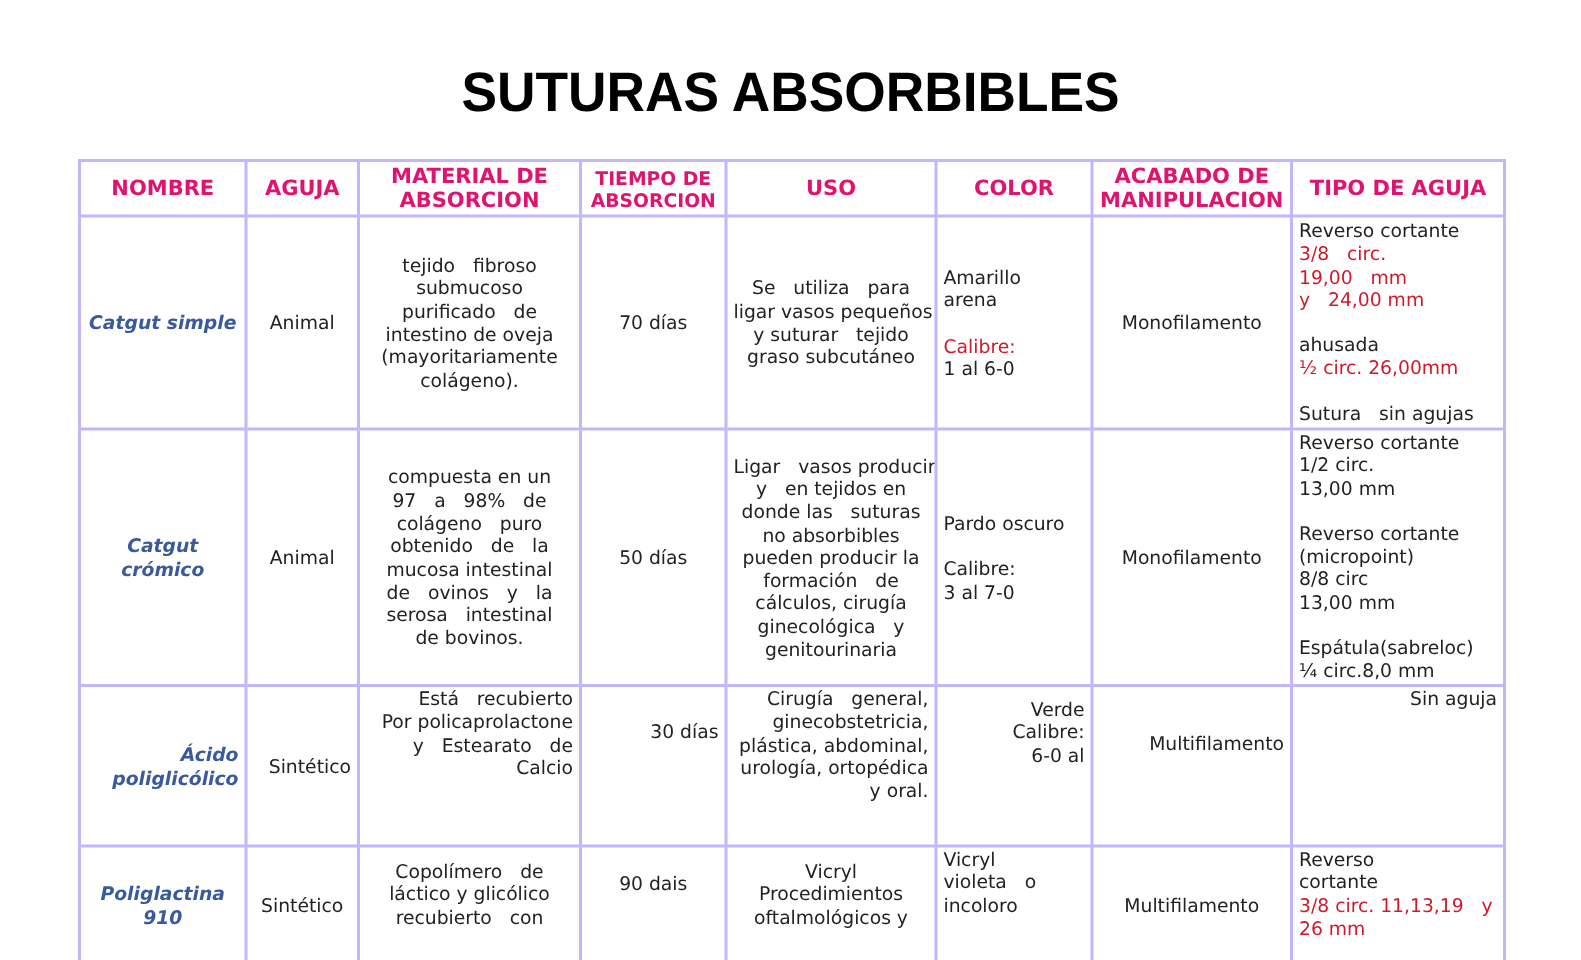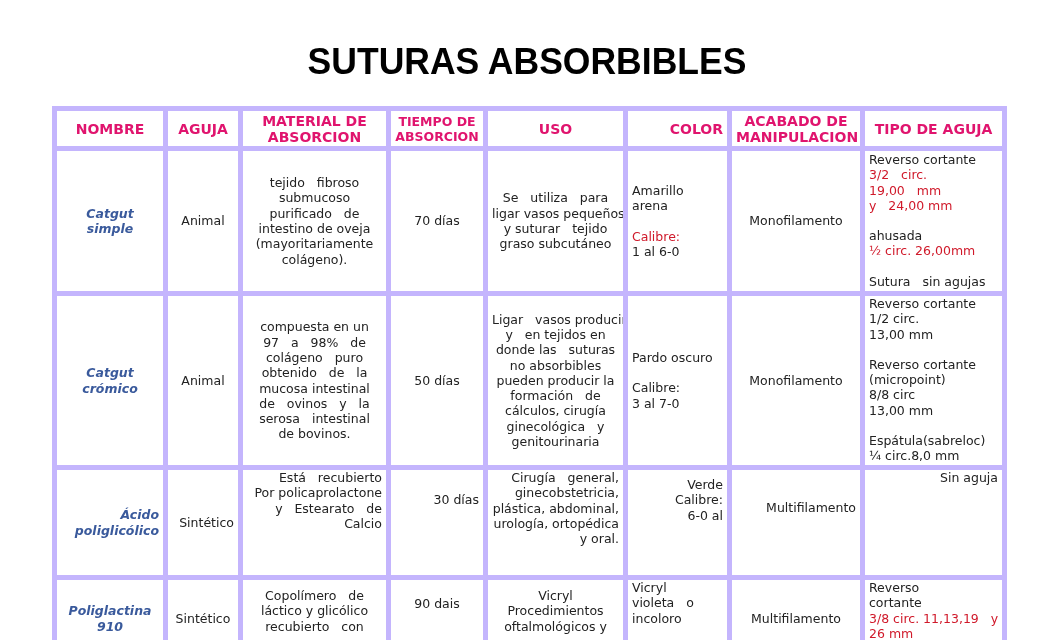--- a/index.html
+++ b/index.html
@@ -3,21 +3,21 @@
 <meta charset="utf-8">
 <style>
   html, body { margin: 0; padding: 0; background: #ffffff; }
   body { width: 1054px; height: 640px; position: relative; overflow: hidden;
          font-family: "DejaVu Sans", "Liberation Sans", sans-serif; color: #222; }
   .title { position: absolute; left: 0; top: 38px; width: 1054px; text-align: center;
            font-family: "Liberation Sans", sans-serif; font-weight: bold; font-size: 37px;
            letter-spacing: 0px; color: #000; line-height: 48px; transform: scaleX(0.96); }
   table { position: absolute; left: 52px; top: 106px; border-collapse: collapse;
           table-layout: fixed; width: 950px; }
-  td, th { border: 5px solid #c4b5fd; padding: 0 4px; font-size: 12.5px; line-height: 15.3px;
+  td, th { border: 2px solid #c4b5fd; padding: 0 4px; font-size: 12.5px; line-height: 15.3px;
            vertical-align: middle; overflow: hidden; }
   th { color: #e0146e; font-weight: bold; font-size: 14px; line-height: 16px; text-align: center;
        height: 35px; }
   th.small { font-size: 12.5px; line-height: 15px; }
   .name { color: #3a5a9c; font-style: italic; font-weight: bold; text-align: center; font-size: 12.5px; }
   .center { text-align: center; }
   .left { text-align: left; }
   .top { vertical-align: top; }
   .red { color: #d0192a; }
   .line { display: block; white-space: pre; }
@@ -49,21 +49,21 @@
       <th>AGUJA</th>
       <th>
         <span class="line">MATERIAL DE</span>
         <span class="line">ABSORCION</span>
       </th>
       <th class="small">
         <span class="line">TIEMPO DE</span>
         <span class="line">ABSORCION</span>
       </th>
       <th>USO</th>
-      <th class="left" style="text-align:right">COLOR</th>
+      <th class="left" style="text-align:center">COLOR</th>
       <th>
         <span class="line">ACABADO DE</span>
         <span class="line">MANIPULACION</span>
       </th>
       <th>TIPO DE AGUJA</th>
     </tr>
   </thead>
   <tbody>
 
     <tr class="r1">
@@ -87,21 +87,21 @@
       <td class="left">
         <span class="line">Amarillo</span>
         <span class="line">arena</span>
         <span class="gap"></span>
         <span class="line red">Calibre:</span>
         <span class="line">1 al 6-0</span>
       </td>
       <td class="center">Monofilamento</td>
       <td class="left top" style="padding-top:1px">
         <span class="line">Reverso cortante</span>
-        <span class="line red">3/2   circ.</span>
+        <span class="line red">3/8   circ.</span>
         <span class="line red">19,00   mm</span>
         <span class="line red">y   24,00 mm</span>
         <span class="gap"></span>
         <span class="line">ahusada</span>
         <span class="line red">½ circ. 26,00mm</span>
         <span class="gap"></span>
         <span class="line">Sutura   sin agujas</span>
       </td>
     </tr>
 

